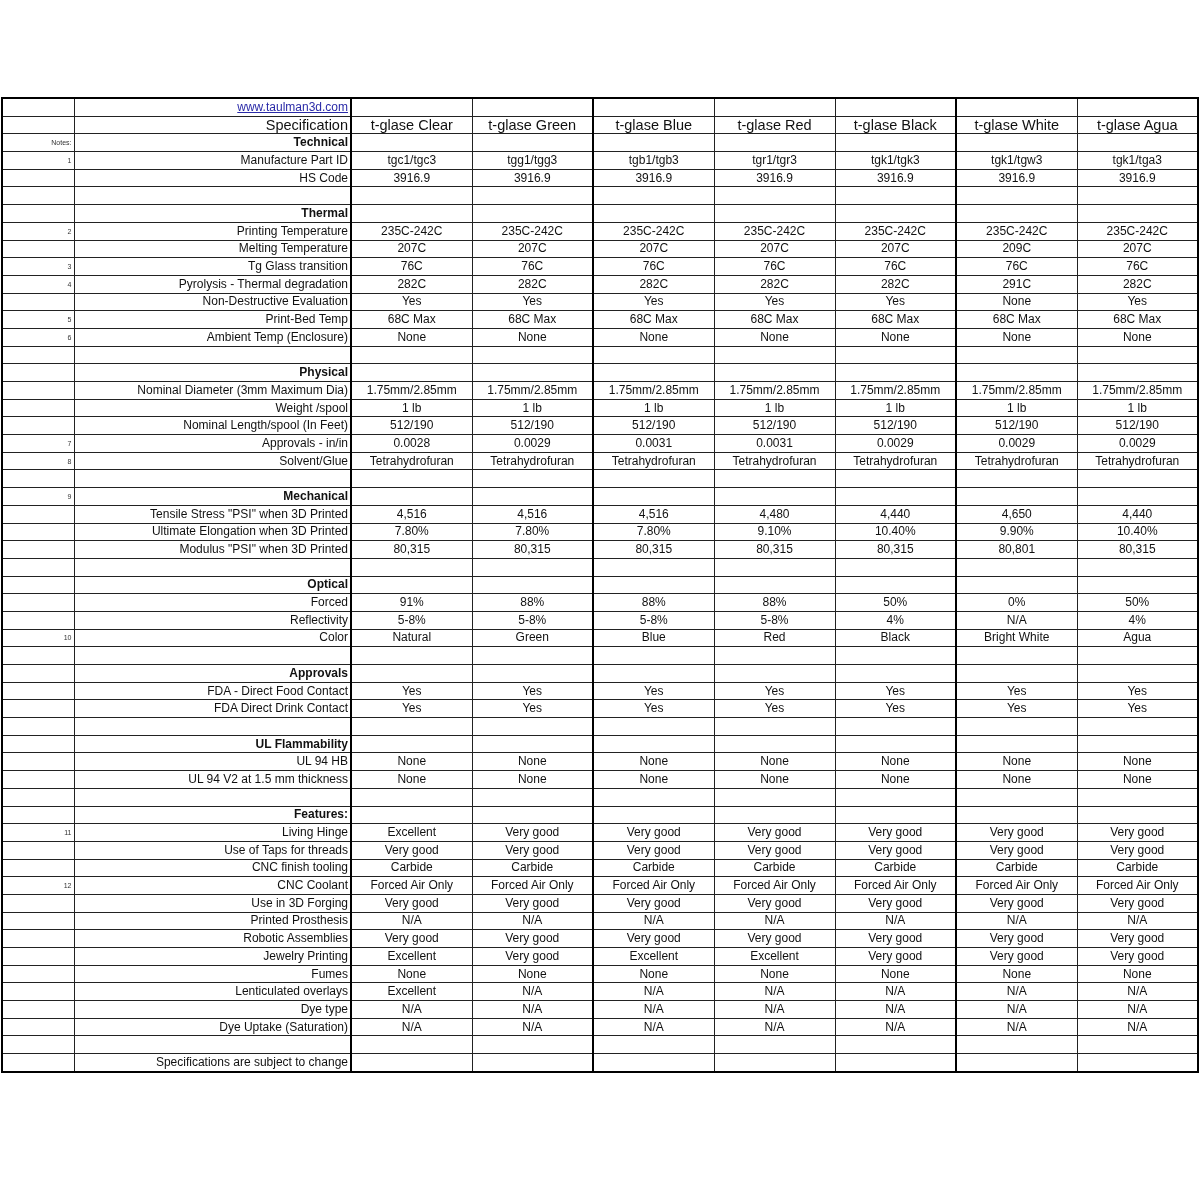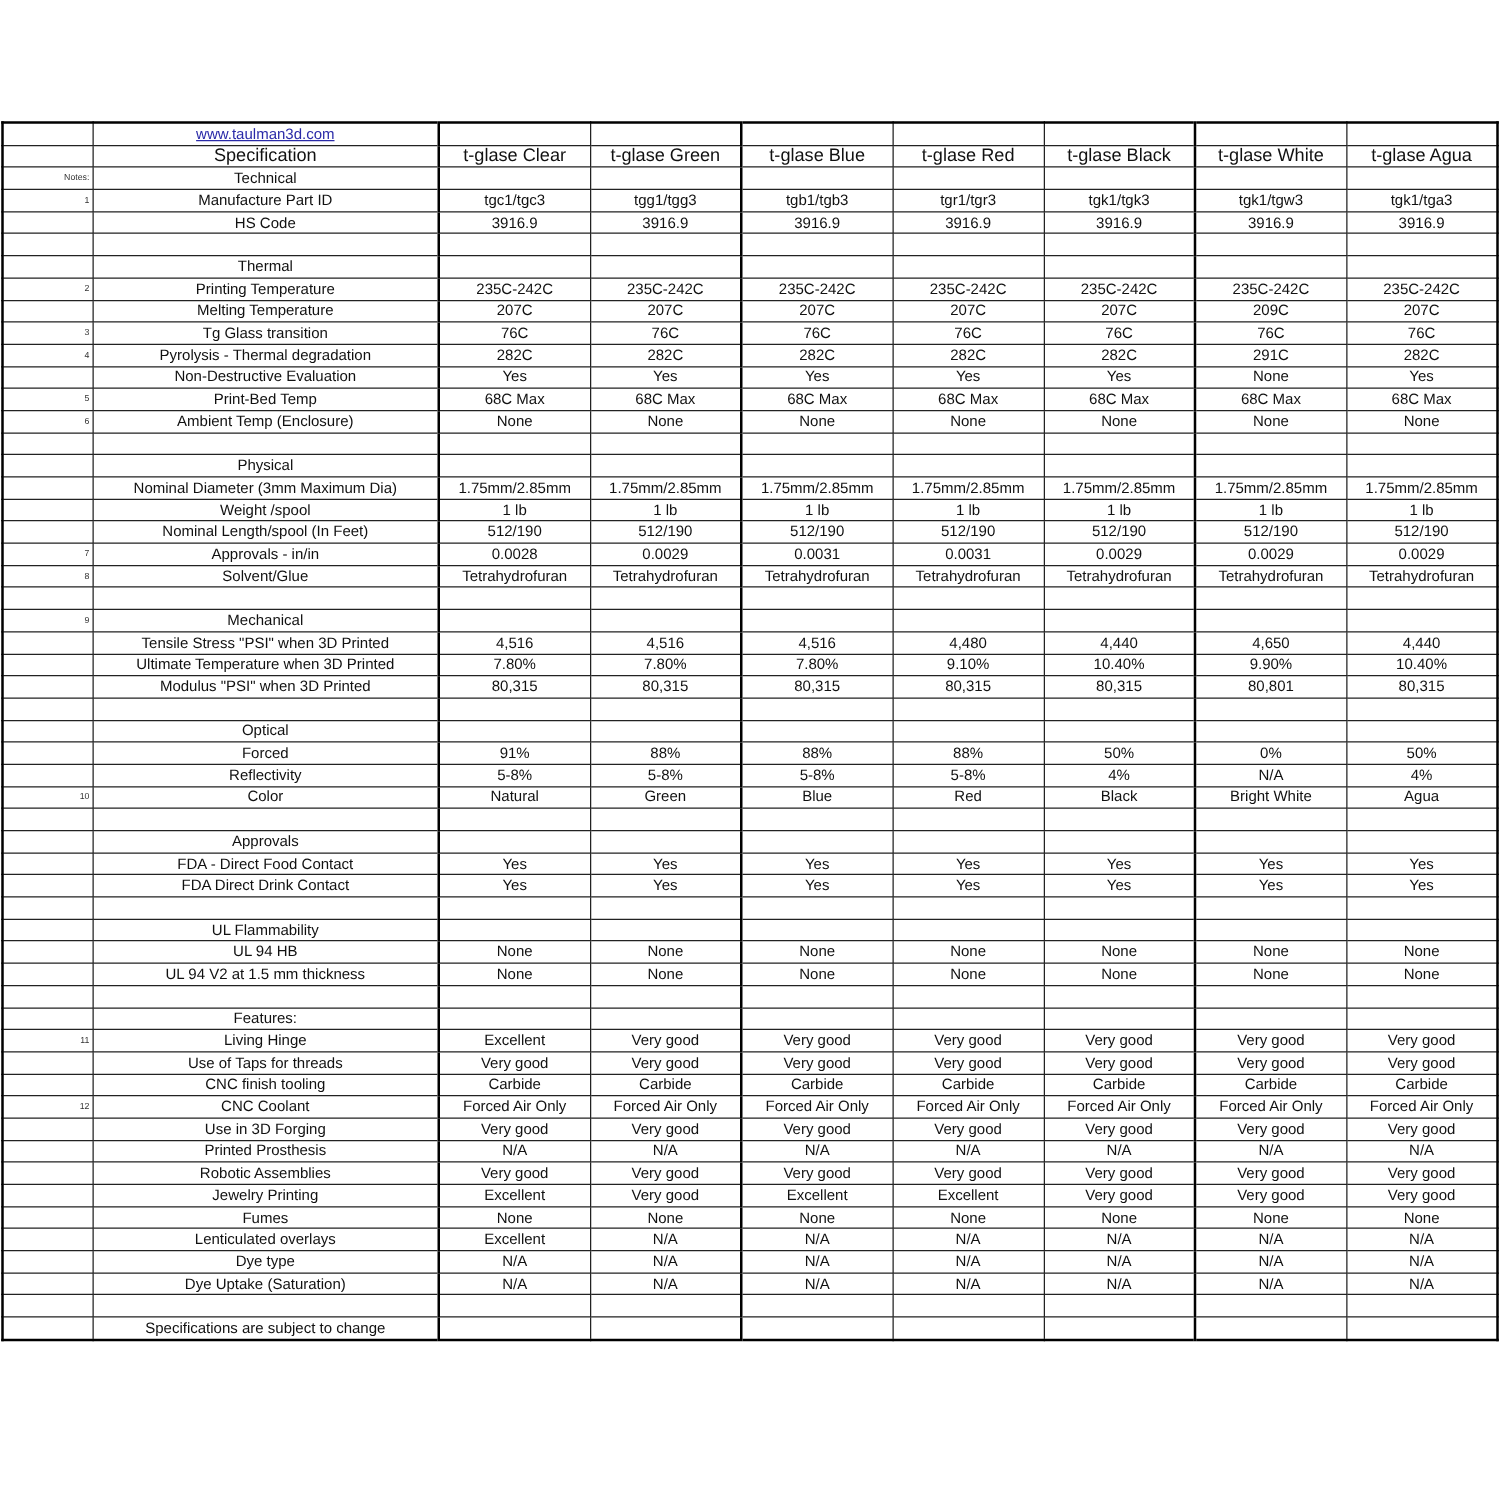--- a/index.html
+++ b/index.html
@@ -3,25 +3,25 @@
 <meta charset="utf-8">
 <style>
   html,body{margin:0;padding:0;background:#fff;}
   body{width:1200px;height:1200px;position:relative;overflow:hidden;font-family:"Liberation Sans",sans-serif;color:#111;}
   #sheet{position:absolute;left:1px;top:97px;width:1197px;border-collapse:collapse;table-layout:fixed;border:2px solid #000;}
   #sheet td{border:1px solid #222;padding:0 2px;height:16.7px;line-height:15px;font-size:12px;white-space:nowrap;overflow:hidden;}
   #sheet col.c-note{width:72px;}
   #sheet col.c-spec{width:277px;}
   #sheet col.c-prod{width:121px;}
   td.note{text-align:right;font-size:7px !important;color:#333;}
-  td.spec{text-align:center;}
+  td.spec{text-align:right;}
   td.val{text-align:center;}
   tr.hdr td{font-weight:normal;font-size:14.5px !important;height:20px;}
   tr.hdr td.val{font-size:14.5px !important;}
-  tr.section td.spec{font-weight:normal;}
+  tr.section td.spec{font-weight:bold;}
   tr.link td.spec{color:#2a2aa8;text-decoration:underline;font-size:12px;}
   td.thickL{border-left:2px solid #000 !important;}
 </style>
 </head>
 <body>
 
 <table id="sheet">
   <colgroup>
     <col class="c-note">
       <col class="c-spec">
@@ -293,21 +293,21 @@
         <td class="val thickL">4,516</td>
         <td class="val">4,516</td>
         <td class="val thickL">4,516</td>
         <td class="val">4,480</td>
         <td class="val">4,440</td>
         <td class="val thickL">4,650</td>
         <td class="val">4,440</td>
       </tr>
       <tr class="data">
         <td class="note"></td>
-        <td class="spec">Ultimate Temperature when 3D Printed</td>
+        <td class="spec">Ultimate Elongation when 3D Printed</td>
         <td class="val thickL">7.80%</td>
         <td class="val">7.80%</td>
         <td class="val thickL">7.80%</td>
         <td class="val">9.10%</td>
         <td class="val">10.40%</td>
         <td class="val thickL">9.90%</td>
         <td class="val">10.40%</td>
       </tr>
       <tr class="data">
         <td class="note"></td>

